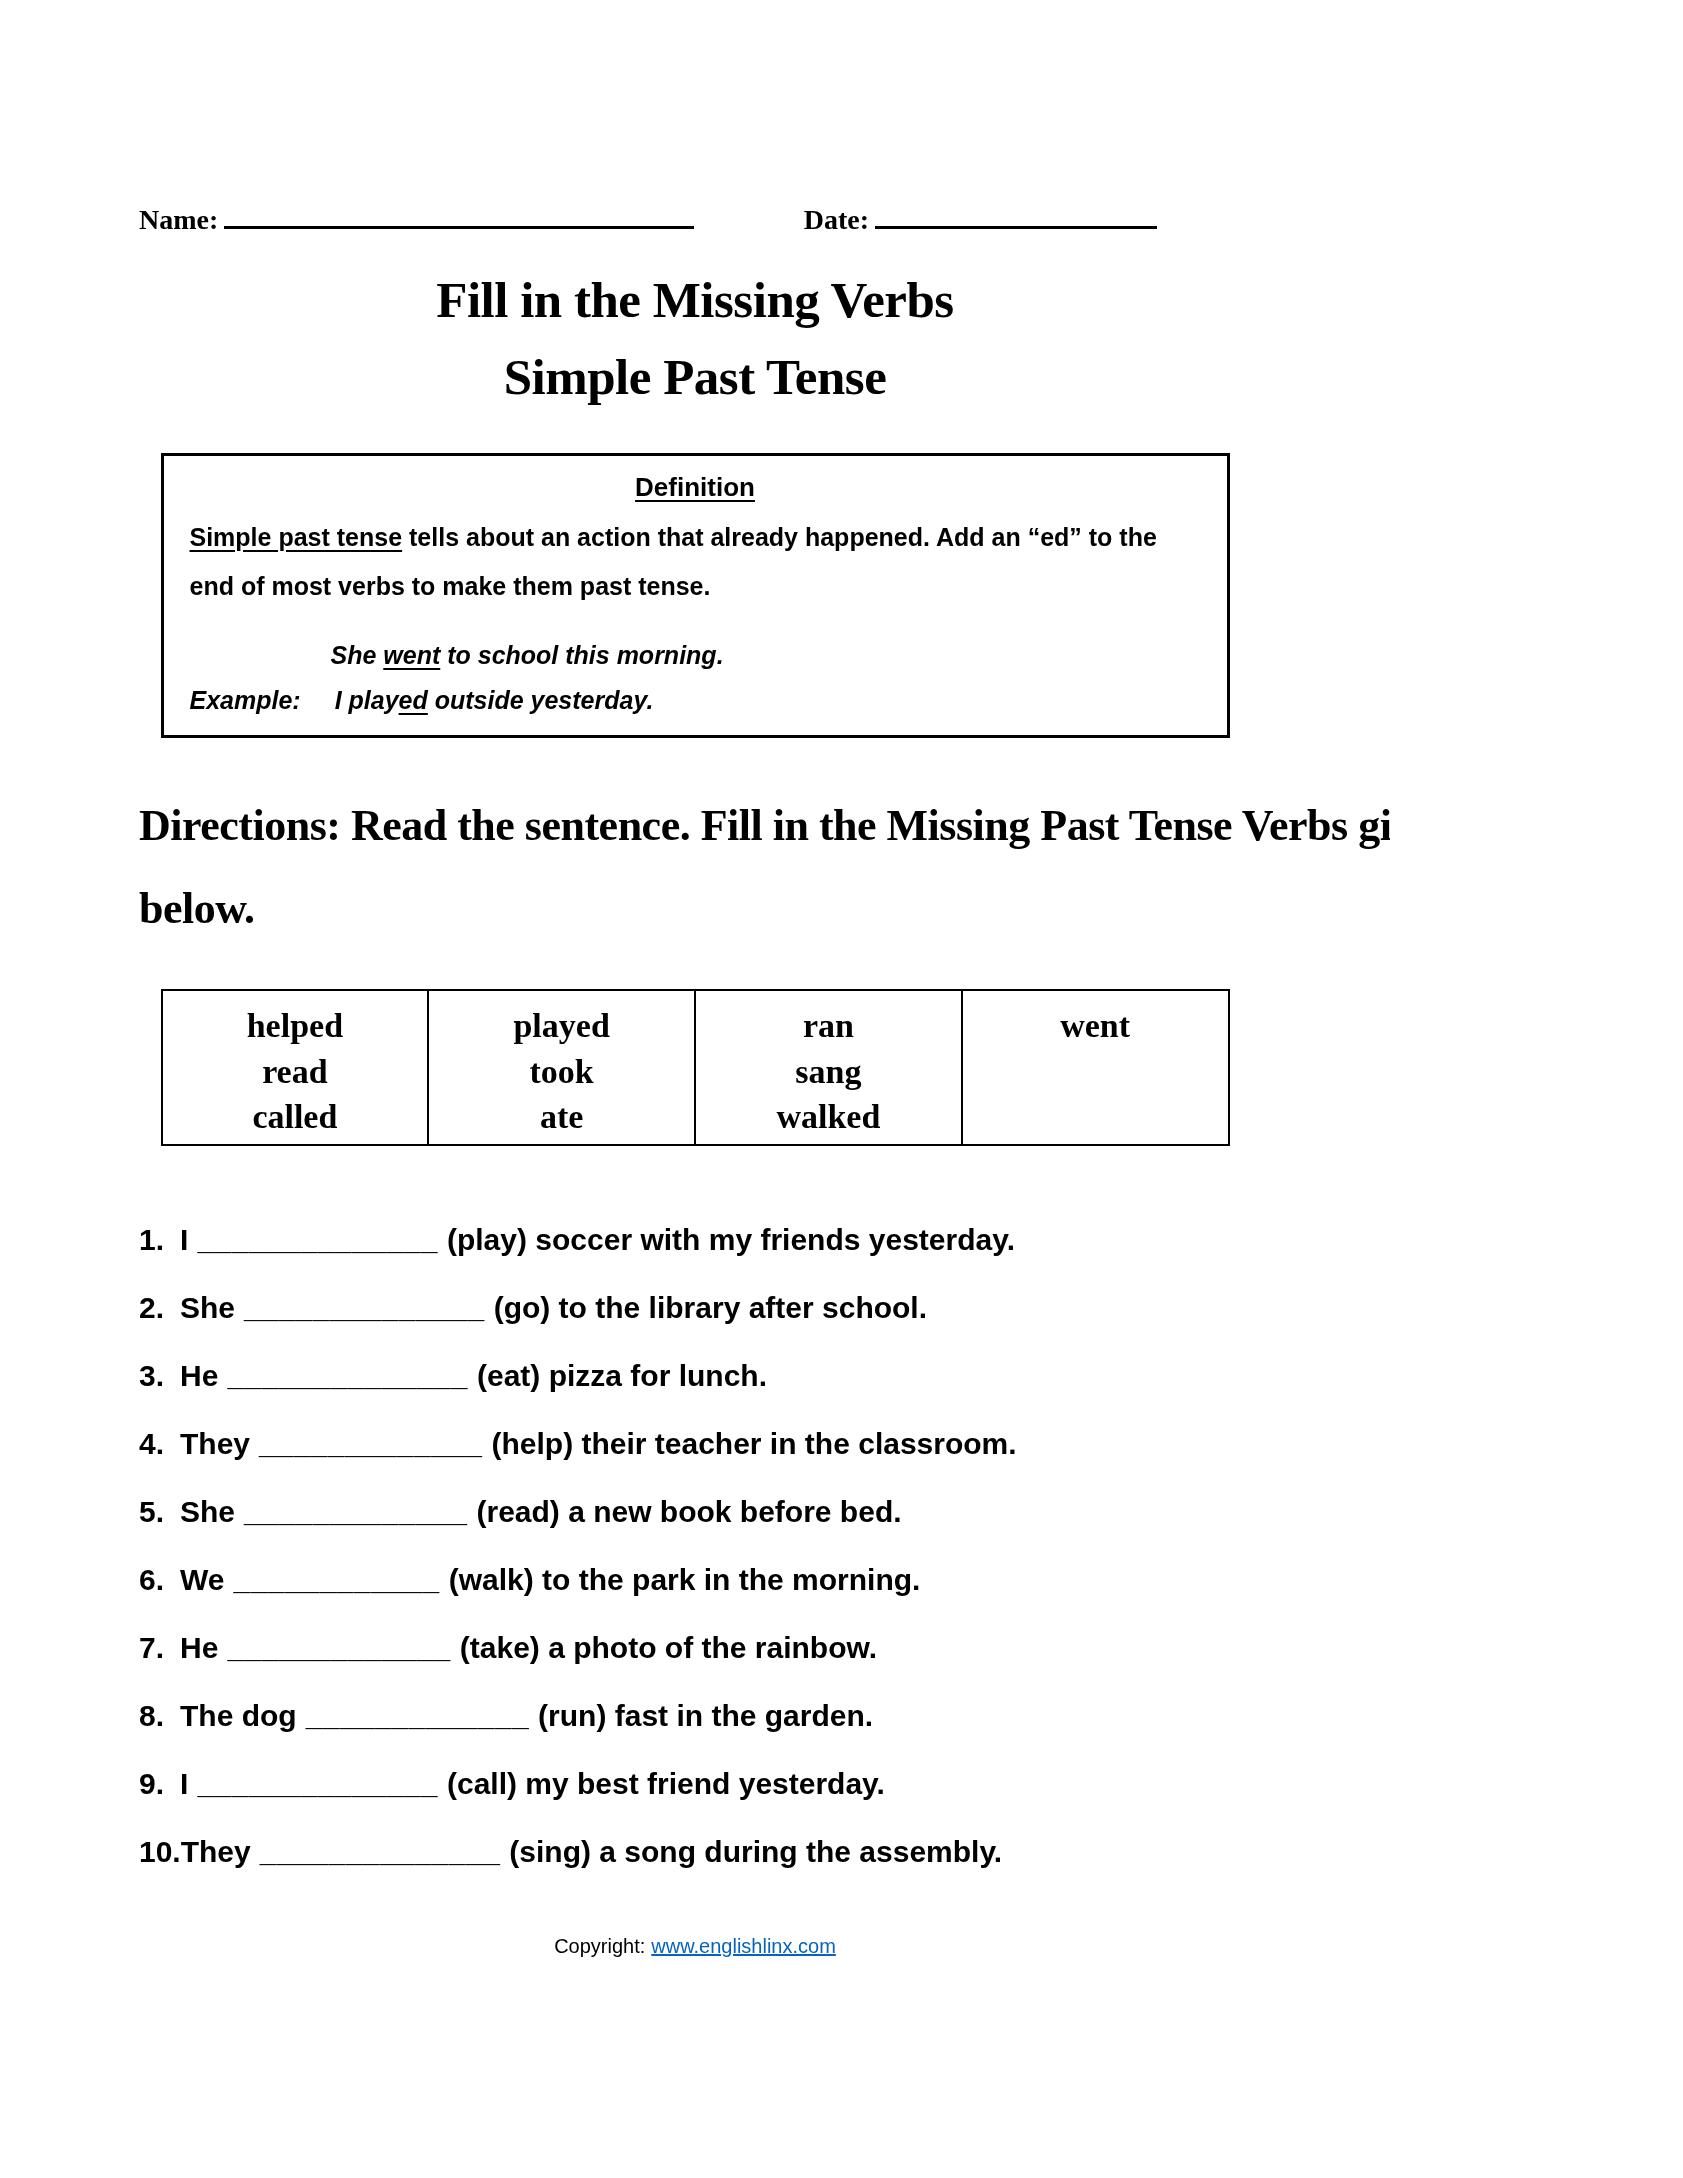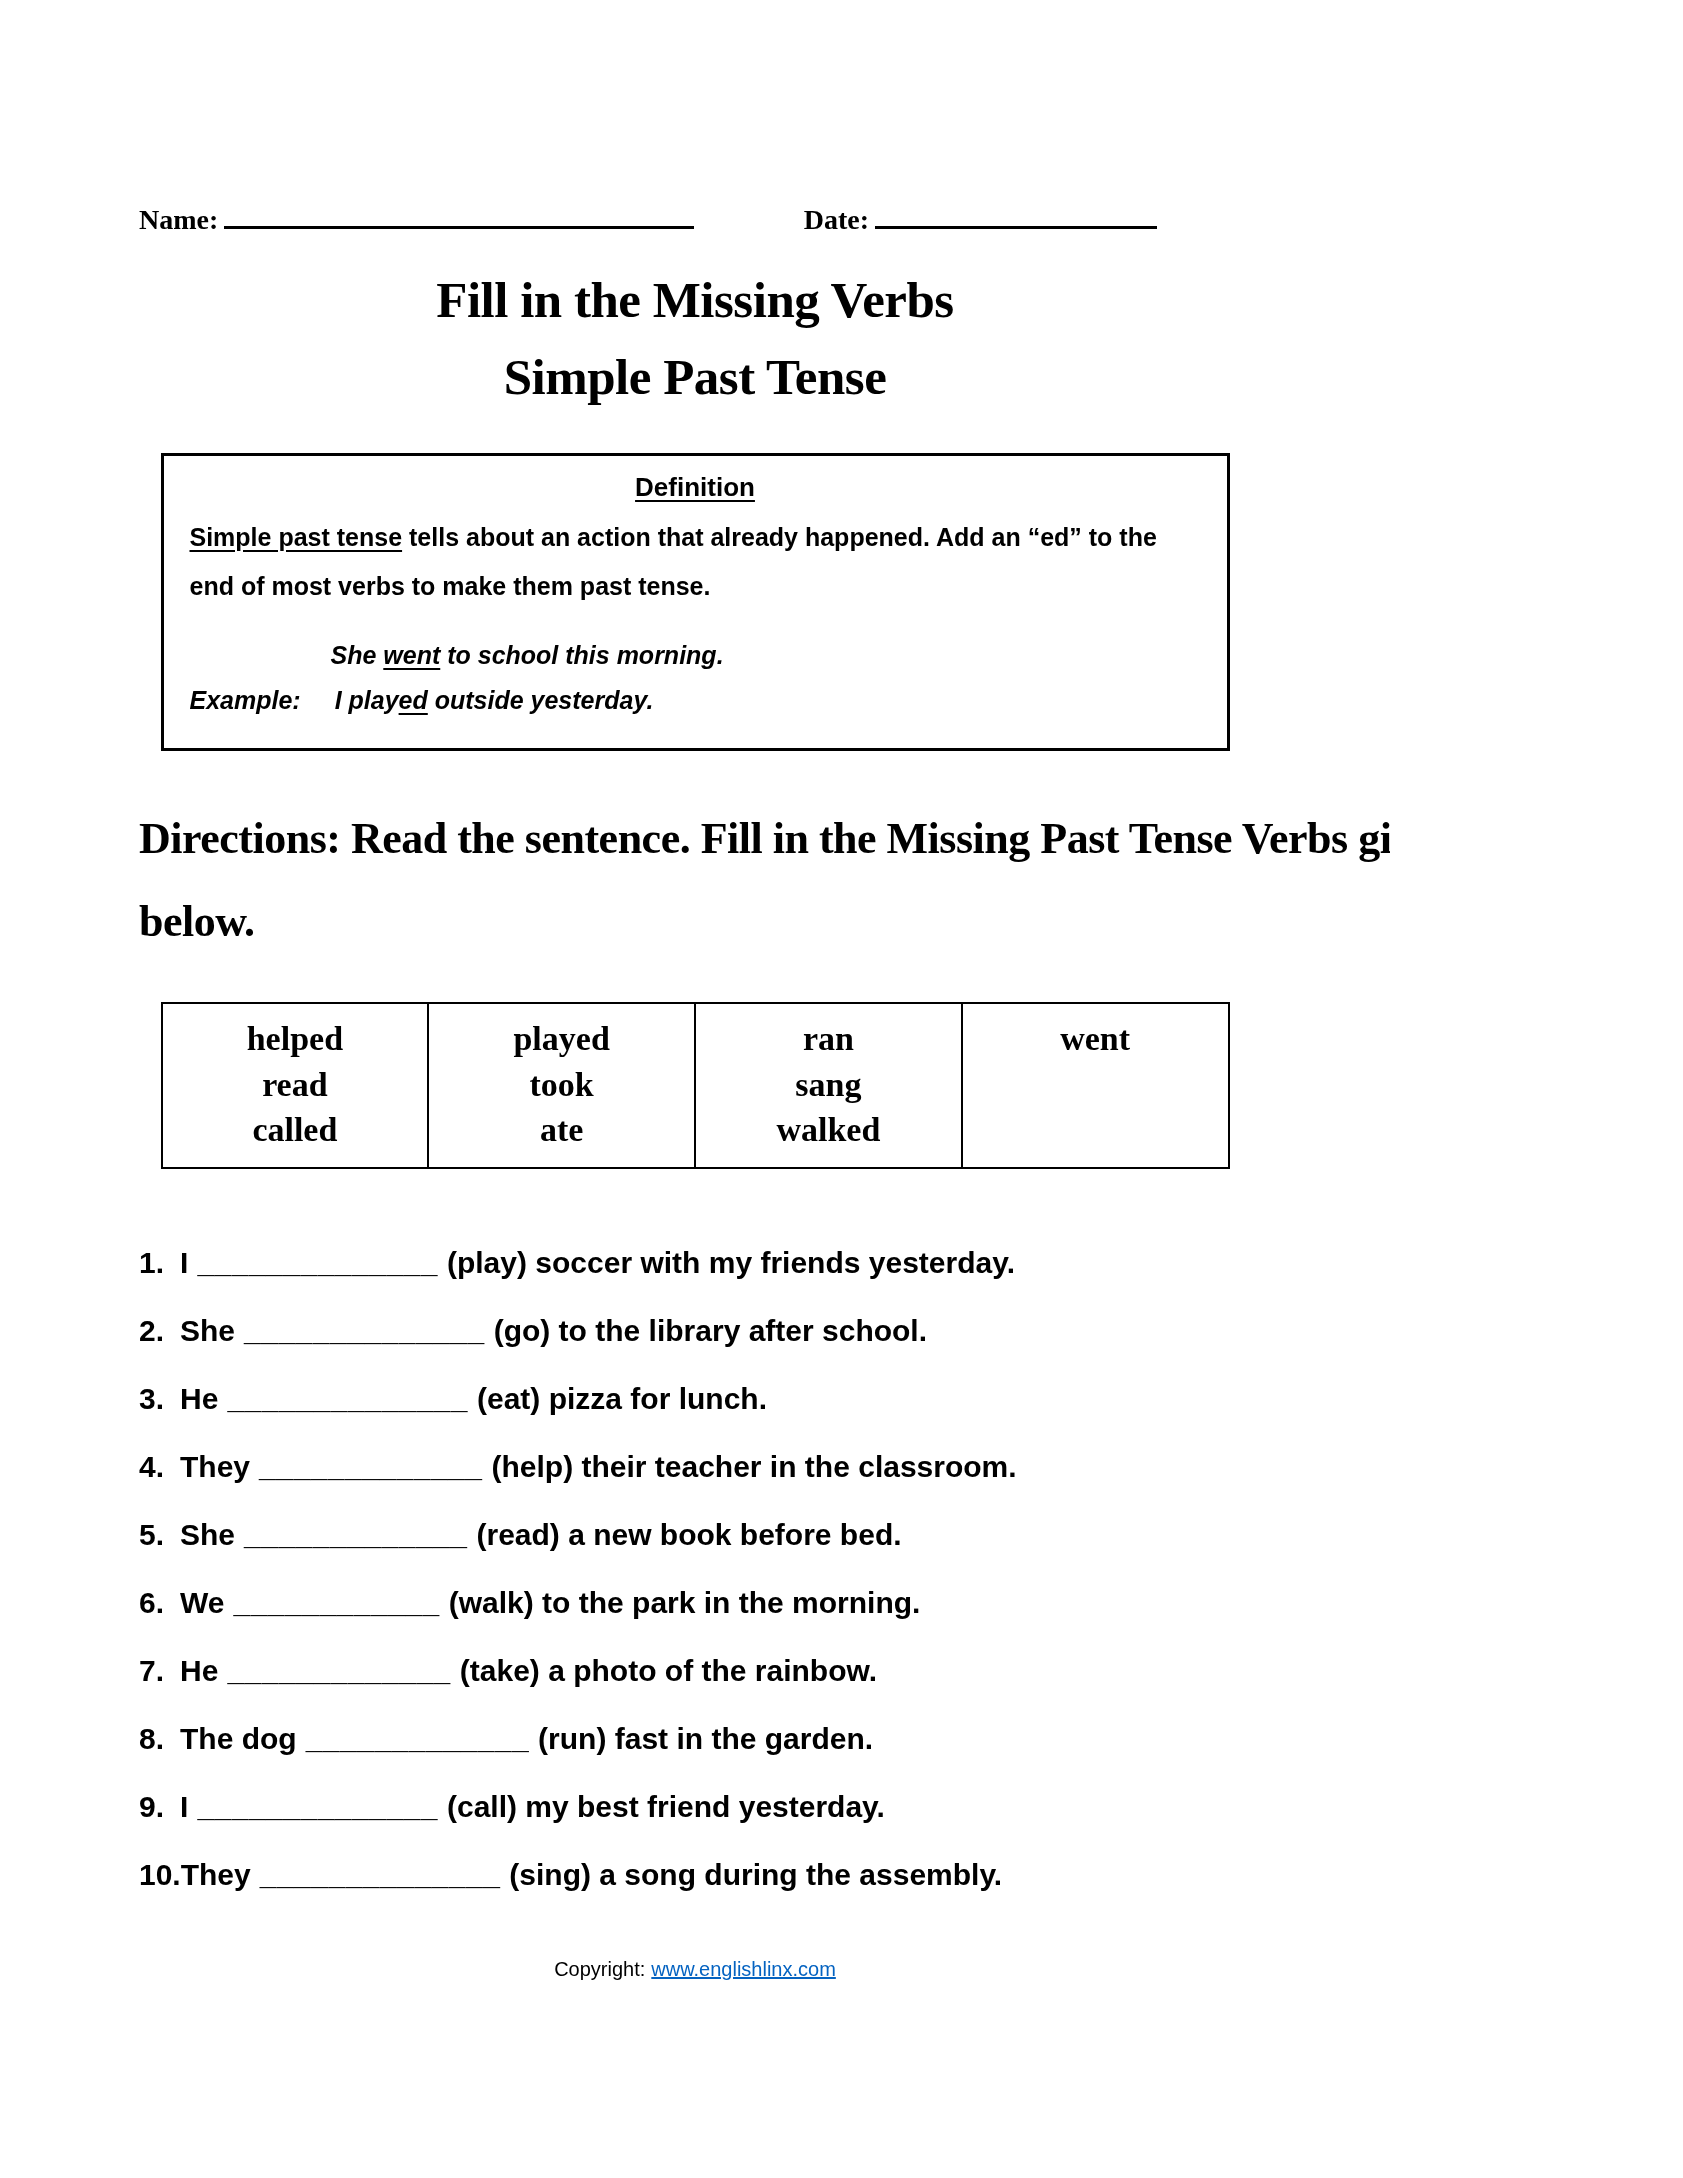--- a/index.html
+++ b/index.html
@@ -33,21 +33,21 @@
     line-height:1.5;
     letter-spacing:-0.5px;
   }
 
   
   .def-box{
     width:1069px;
     margin:38px auto 0 auto;
     border:3px solid #000;
     box-sizing:border-box;
-    padding:12px 26px 25px 26px;
+    padding:12px 26px 12px 26px;
     font-weight:bold;
     font-size:25px;
   }
   .def-heading{
     text-align:center;
     font-size:26px;
     text-decoration:underline;
     text-underline-offset:4px;
     margin-top:4px;
   }
@@ -75,21 +75,21 @@
     border-collapse:collapse;
     table-layout:fixed;
   }
   .word-bank td{
     border:2px solid #000;
     vertical-align:top;
     text-align:center;
     font-weight:bold;
     font-size:34px;
     line-height:1.35;
-    padding:12px 4px 14px 4px;
+    padding:12px 4px 4px 4px;
   }
 
   
   .questions{margin-top:76px;font-weight:bold;font-size:30px;}
   .q{line-height:1.2;margin-bottom:32px;white-space:nowrap;}
   .q-num{margin-right:16px;}
   .q:last-child .q-num{margin-right:0;}
   .q-blank{margin:0 9px;letter-spacing:0.5px;}
 
   

